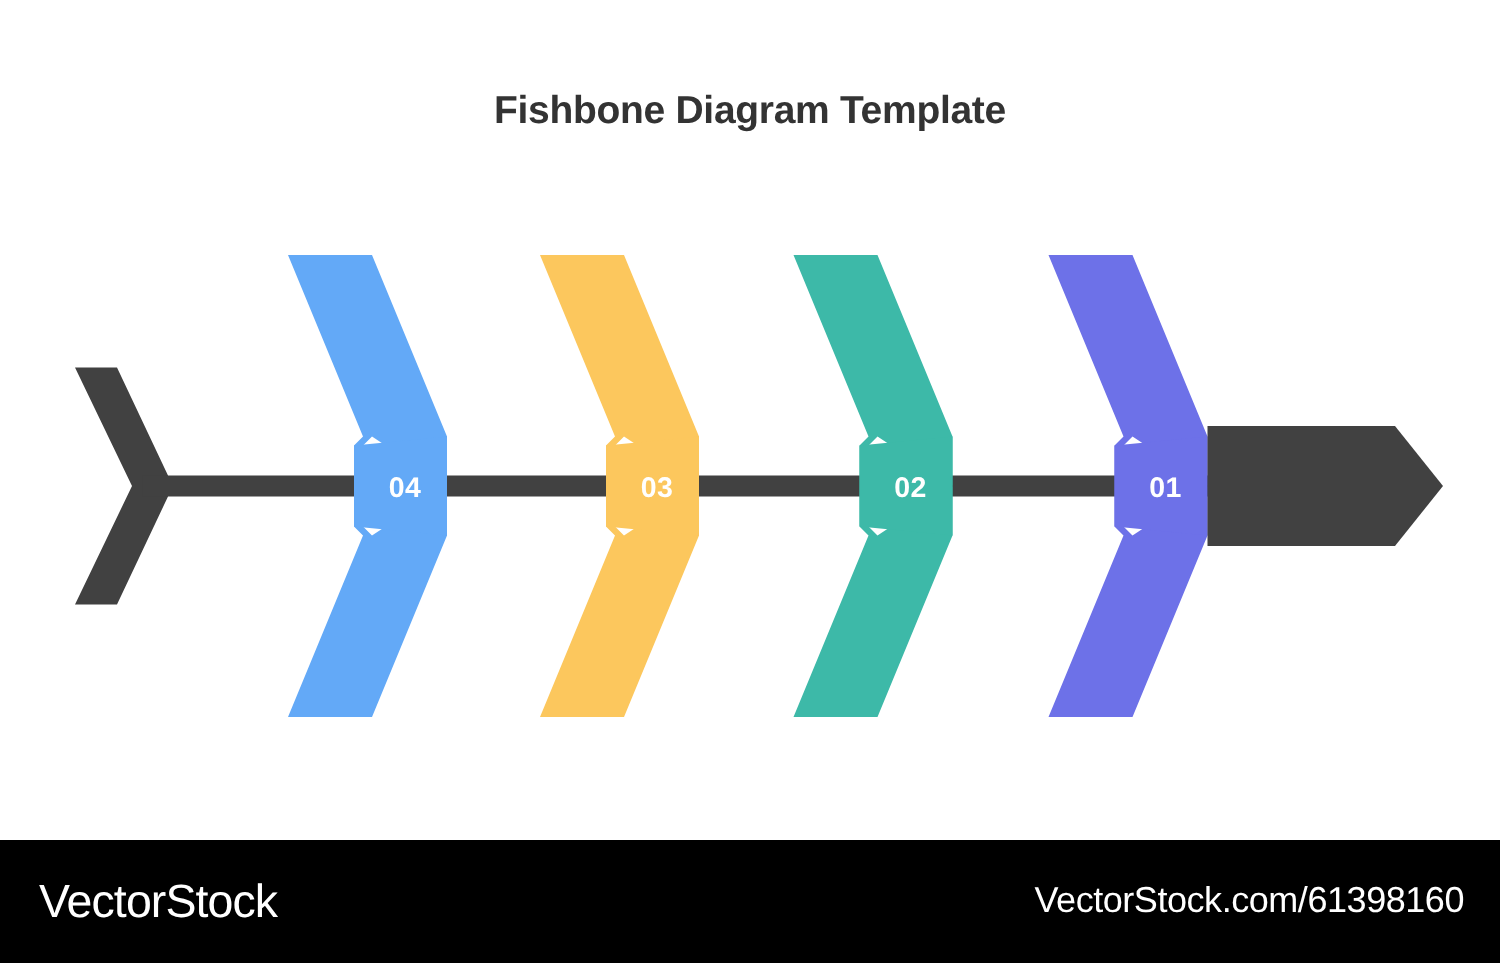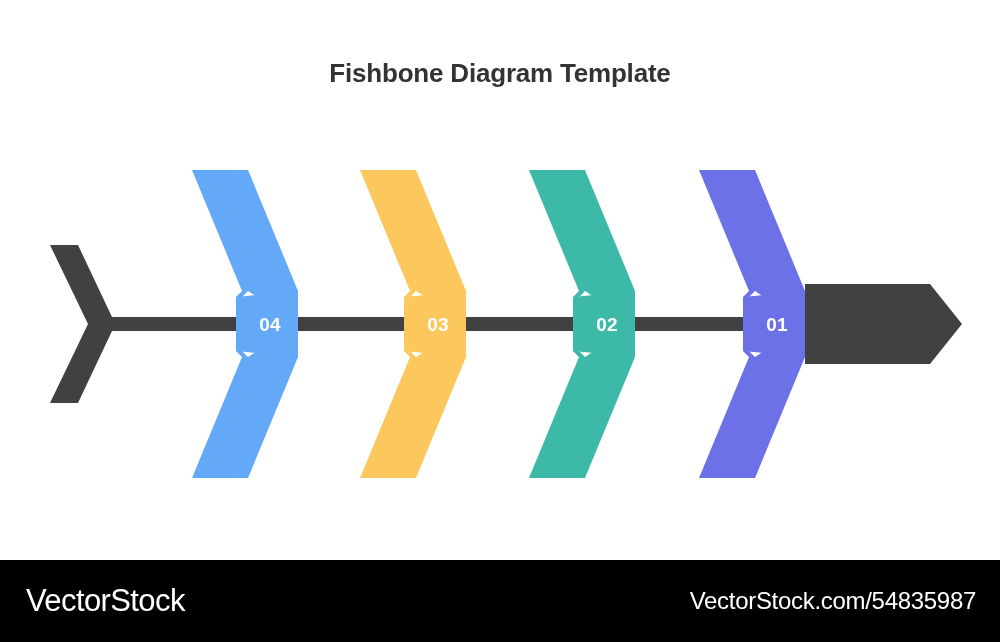--- a/index.html
+++ b/index.html
@@ -136,16 +136,16 @@
         <text class="bone-number" x="777" y="331" text-anchor="middle">01</text>
       </g>
 
       <polygon points="805,284 930,284 962,324 930,364 805,364" fill="#414141"></polygon>
 
     </svg>
   </div>
 
   <div id="footer-bar">
     <div id="footer-brand">VectorStock</div>
-    <div id="footer-url">VectorStock.com/54835987</div>
+    <div id="footer-url">VectorStock.com/61398160</div>
   </div>
 
 </div>
 
 </body></html>

